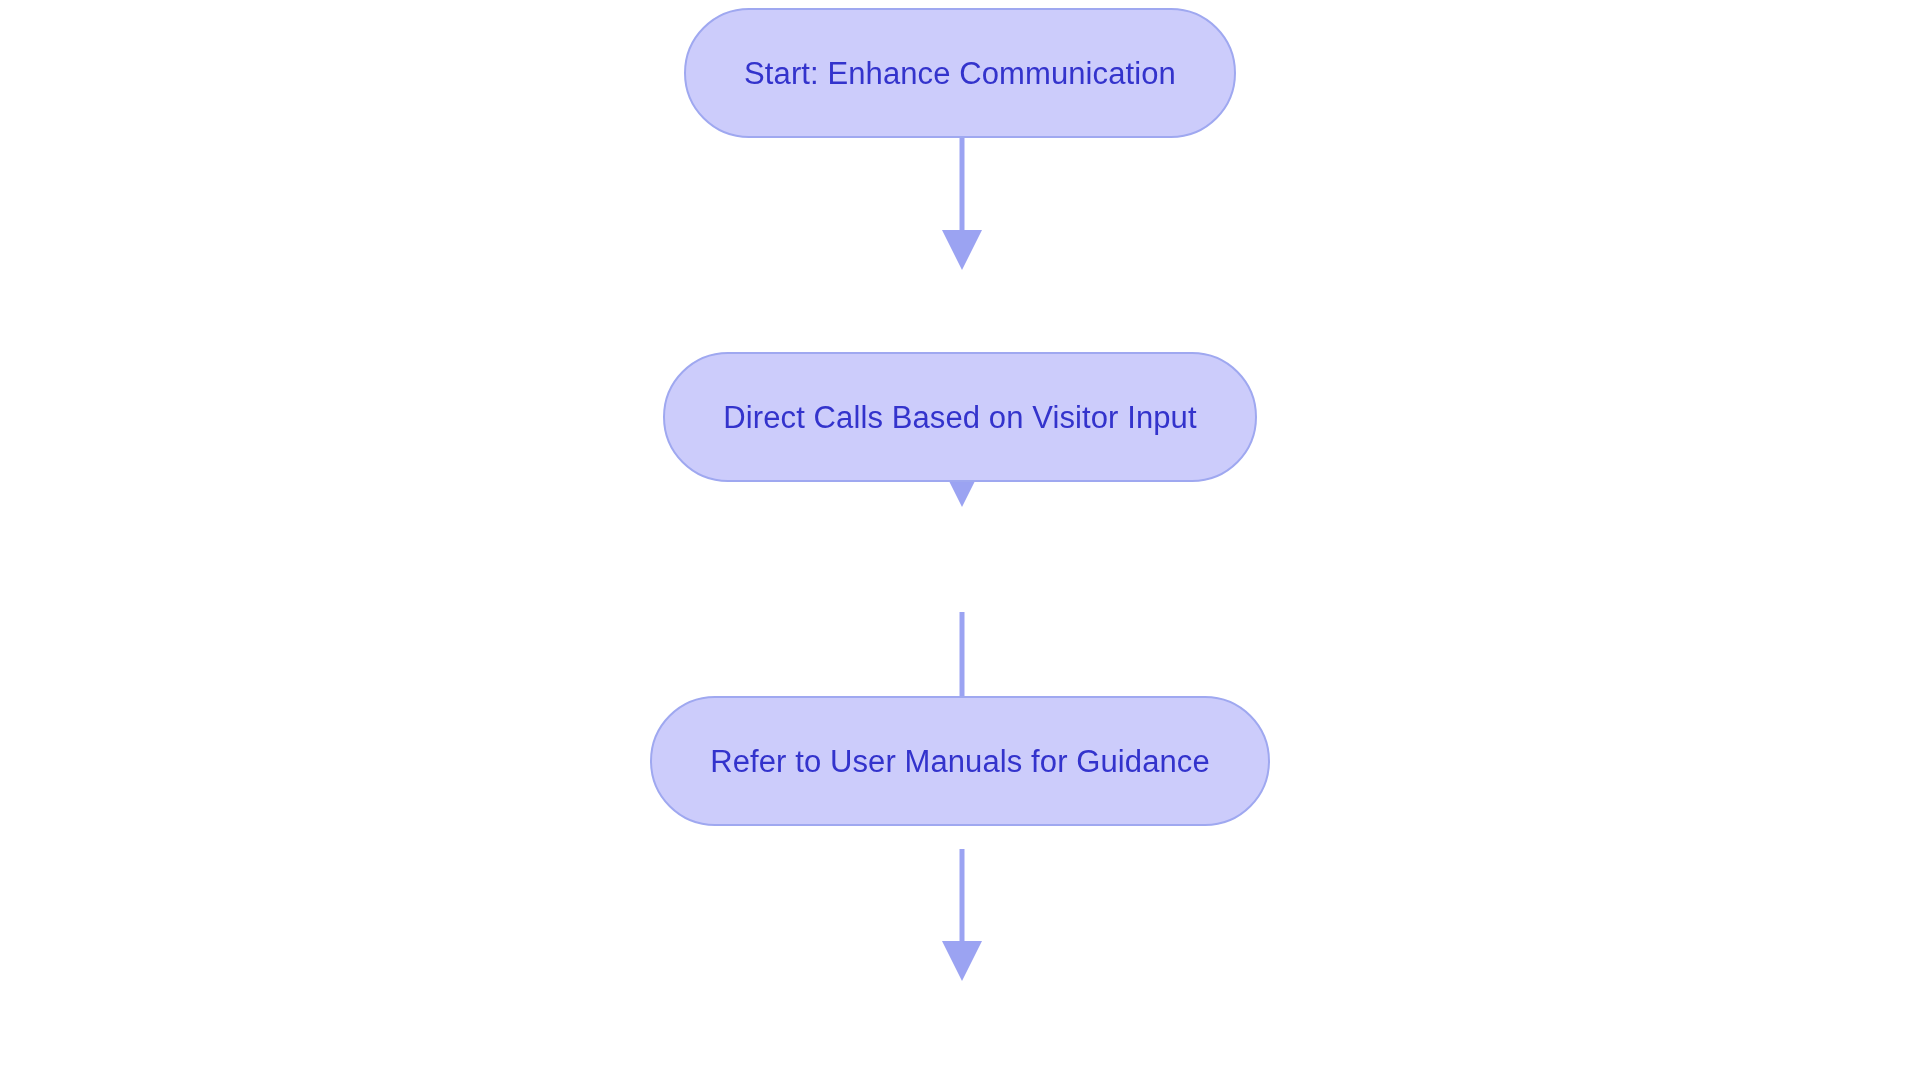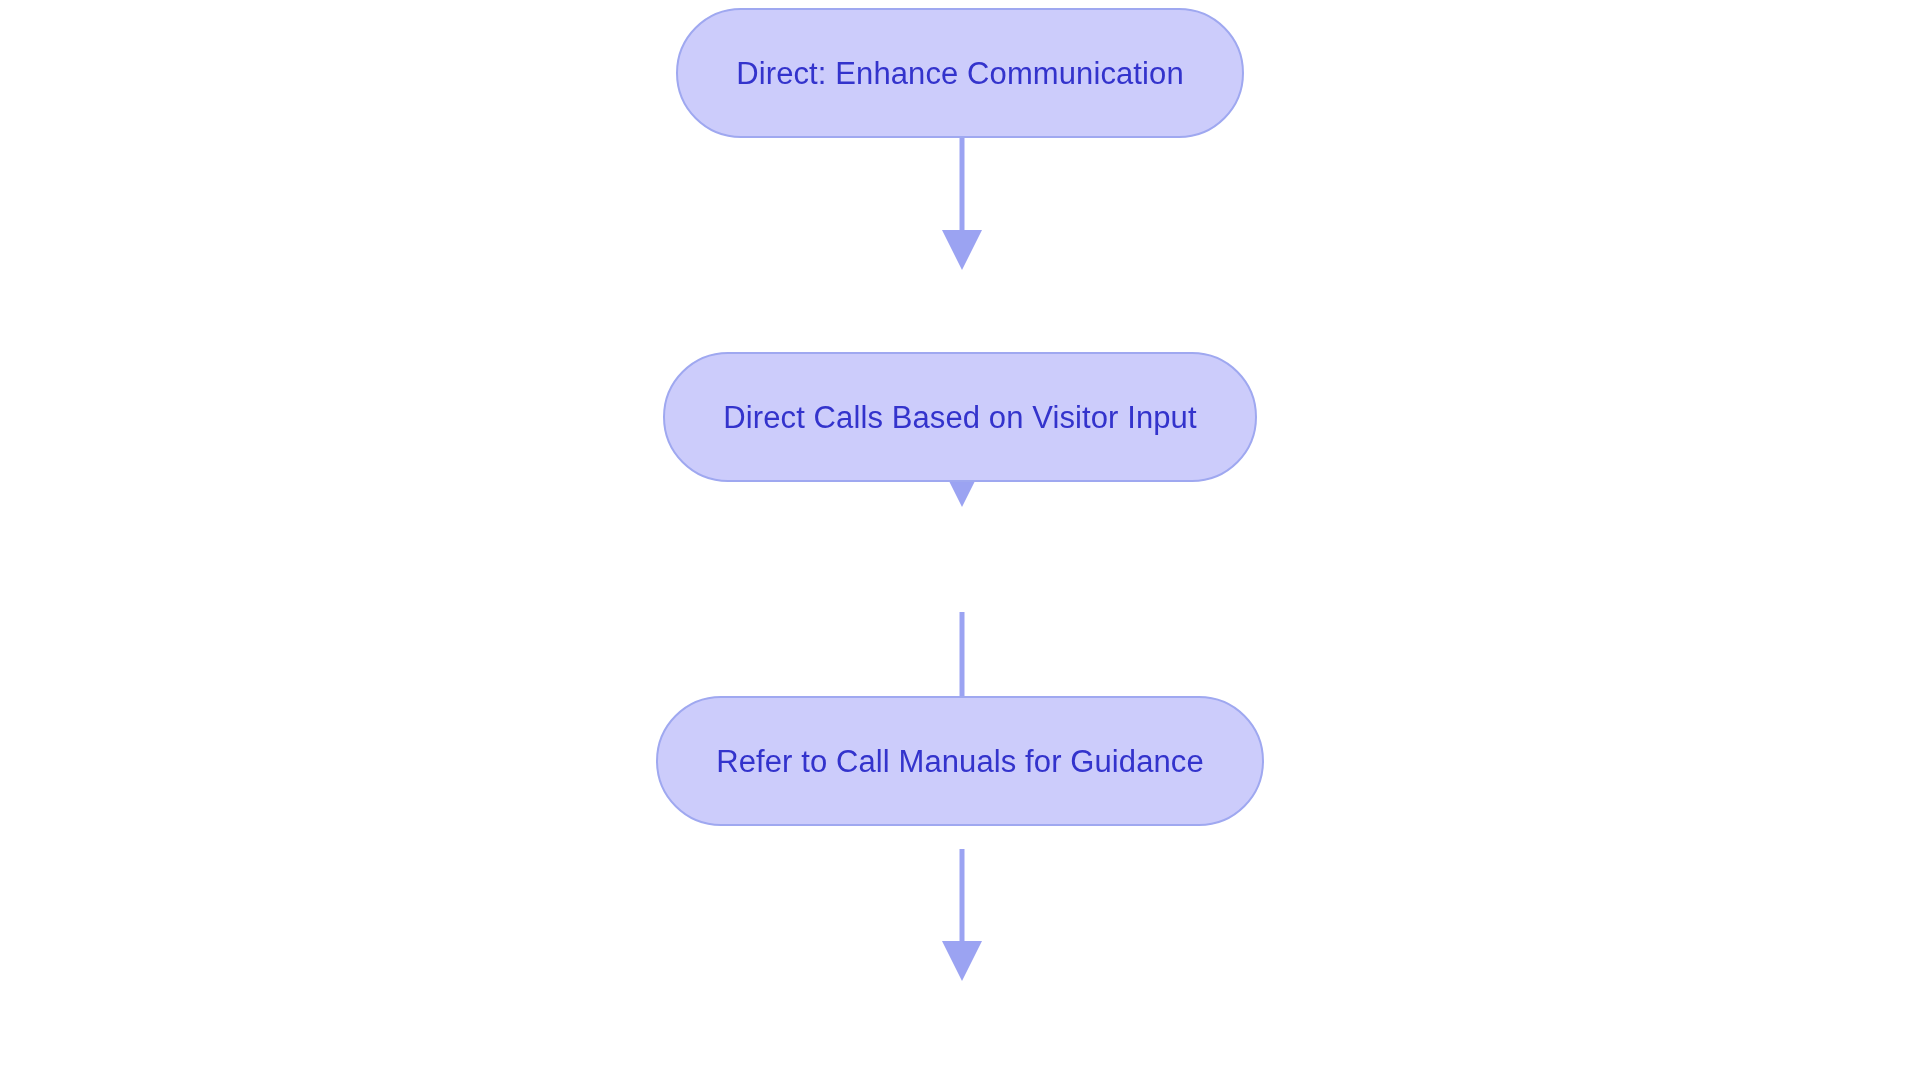--- a/index.html
+++ b/index.html
@@ -90,35 +90,35 @@
     <line x1="962" y1="612" x2="962" y2="710" stroke="#9ba3f2" stroke-width="5" marker-end="url(#arrowhead)"></line>
 
     <line x1="962" y1="849" x2="962" y2="947" stroke="#9ba3f2" stroke-width="5" marker-end="url(#arrowhead)"></line>
   </svg>
 
   <div class="node-column">
 
     <div class="spacer-top"></div>
 
     <div class="flow-node">
-      <span class="node-label">Direct: Enhance Communication</span>
+      <span class="node-label">Start: Enhance Communication</span>
     </div>
 
     <div class="spacer-gap"></div>
 
 
     <div class="spacer-gap"></div>
 
     <div class="flow-node">
       <span class="node-label">Direct Calls Based on Visitor Input</span>
     </div>
 
     <div class="spacer-gap"></div>
 
 
     <div class="spacer-gap"></div>
 
     <div class="flow-node">
-      <span class="node-label">Refer to Call Manuals for Guidance</span>
+      <span class="node-label">Refer to User Manuals for Guidance</span>
     </div>
 
   </div>
 </div>
 
 </body></html>

